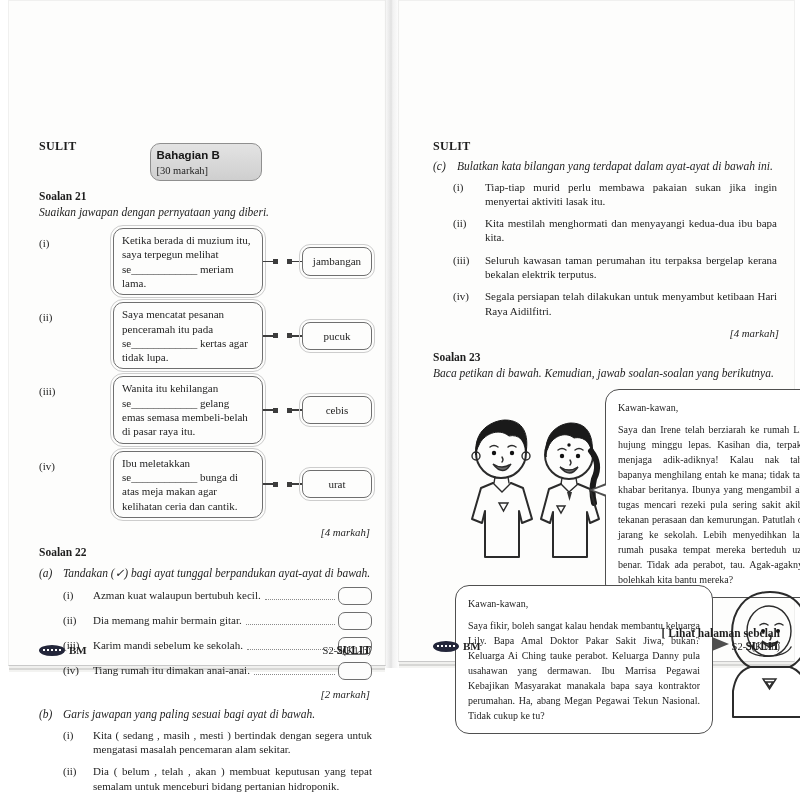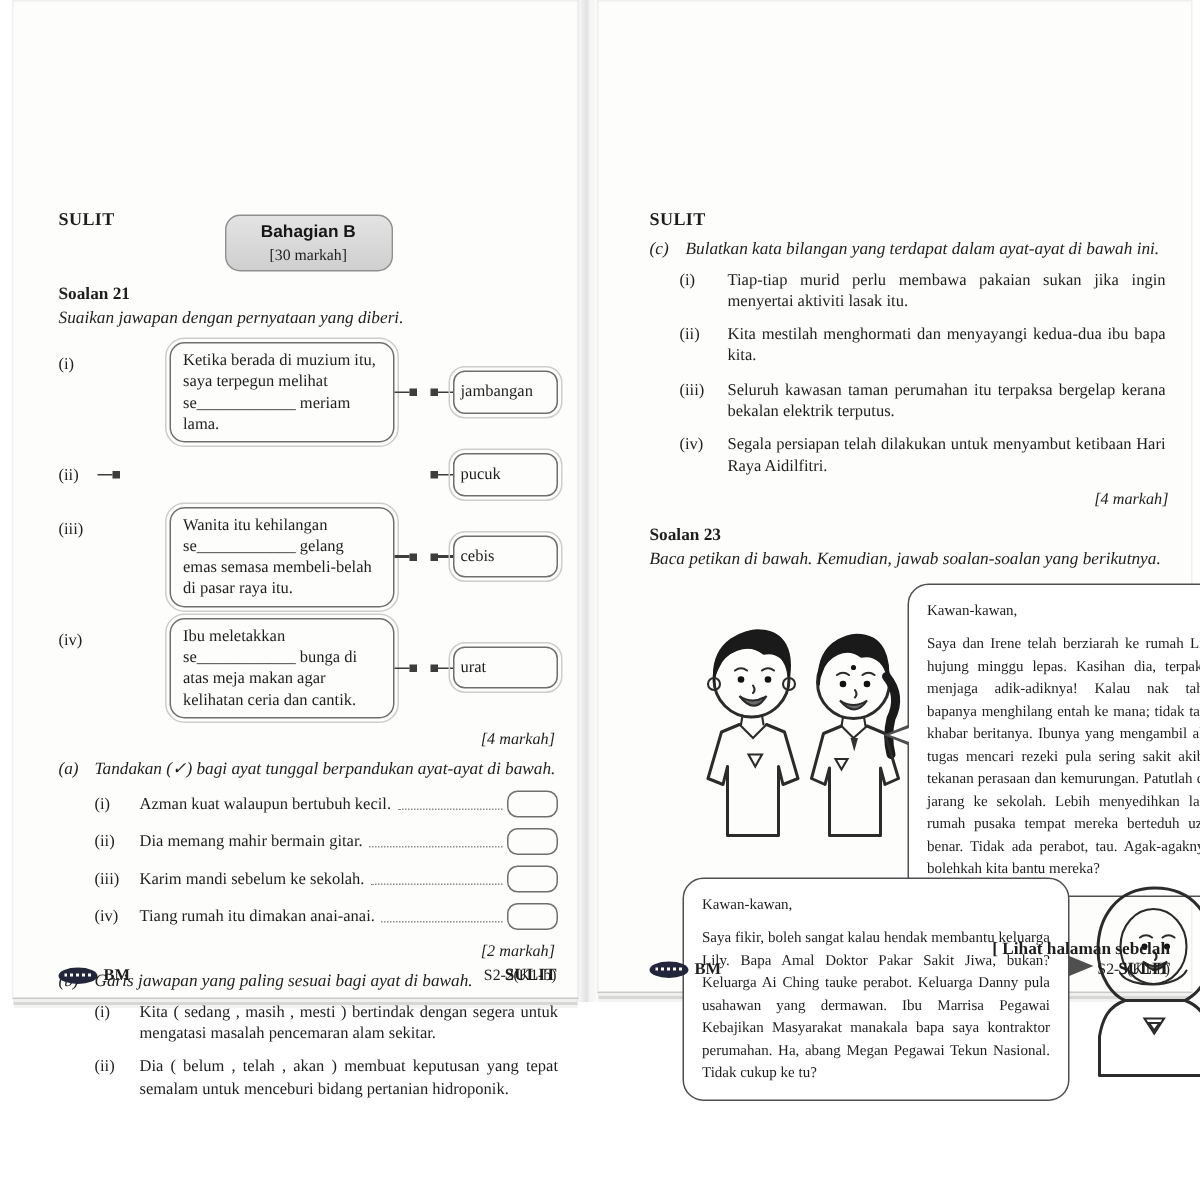--- a/index.html
+++ b/index.html
@@ -17,42 +17,42 @@
   #right-page{left:398px;width:397px;height:662px;}
   .seam{
     position:absolute;left:384px;top:0;width:16px;height:668px;
     background:linear-gradient(to right, rgba(0,0,0,0), rgba(90,90,90,0.18) 45%, rgba(120,120,120,0.10) 55%, rgba(0,0,0,0));
   }
   .content{padding:138px 13px 0 30px;font-size:11.5px;line-height:1.3;}
   .sulit{font-weight:bold;font-size:12px;letter-spacing:.3px;}
   .i{font-style:italic;}
   
   .badge{
-    width:98px;margin:-12px auto 8px auto;text-align:center;
+    width:98px;margin:-12px auto 8px auto;text-align:left;
     background:linear-gradient(#e3e3e3,#cfcfcf);
     border:1.5px solid #8f8f8f;border-radius:10px;padding:4px 6px 3px 6px;
   }
   .badge-title{font-family:"Liberation Sans", sans-serif;font-weight:bold;font-size:11.5px;color:#161616;}
   .badge-marks{font-size:10.5px;margin-top:1px;}
   .qtitle{font-weight:bold;margin:4px 0 1px 0;}
   .instr{font-style:italic;margin:0 0 8px 0;}
   
   .match-row{display:flex;align-items:center;margin:0 0 7px 0;}
   .match-num{width:26px;flex:0 0 26px;font-size:11px;align-self:flex-start;padding-top:8px;}
   .stmt-box{
     flex:0 0 150px;width:150px;box-sizing:border-box;min-height:44px;
     border:1.4px solid #6f6f6f;border-radius:10px;outline:1px solid #cdcdcd;outline-offset:2px;
     padding:4px 8px;font-size:11px;line-height:1.3;background:#fdfdfc;margin-left:48px;
   }
   .plug{display:flex;align-items:center;flex:0 0 auto;}
   .plug .line{width:10px;height:1.6px;background:#3d3d3d;}
   .plug .sq{width:5px;height:5px;background:#3d3d3d;}
   .match-gap{flex:1 1 auto;}
   .ans-box{
-    flex:0 0 70px;width:70px;box-sizing:border-box;
+    flex:0 0 70px;width:70px;box-sizing:border-box;text-align:center;
     border:1.4px solid #6f6f6f;border-radius:8px;outline:1px solid #cdcdcd;outline-offset:2px;
     padding:6px 4px;font-size:11px;background:#fdfdfc;
   }
   .marks{font-style:italic;text-align:right;font-size:10.8px;margin:3px 2px 6px 0;}
   
   .sub-line{display:flex;margin:6px 0 6px 0;}
   .sub-label{width:24px;flex:0 0 24px;font-style:italic;}
   .check-row{display:flex;align-items:flex-end;margin:0 0 9px 24px;}
   .check-num{width:30px;flex:0 0 30px;font-size:11px;}
   .check-text{flex:0 0 auto;font-size:11px;}
@@ -132,20 +132,21 @@
         </div>
       <div class="match-gap"></div>
       <div class="plug">
           <span class="sq"></span>
           <span class="line"></span>
         </div>
       <div class="ans-box">jambangan</div>
     </div>
     <div class="match-row">
       <div class="match-num">(ii)</div>
+      <div class="stmt-box">Saya mencatat pesanan penceramah itu pada se____________ kertas agar tidak lupa.</div>
       <div class="plug">
           <span class="line"></span>
           <span class="sq"></span>
         </div>
       <div class="match-gap"></div>
       <div class="plug">
           <span class="sq"></span>
           <span class="line"></span>
         </div>
       <div class="ans-box">pucuk</div>
@@ -174,20 +175,21 @@
       <div class="match-gap"></div>
       <div class="plug">
           <span class="sq"></span>
           <span class="line"></span>
         </div>
       <div class="ans-box">urat</div>
     </div>
 
     <div class="marks">[4 markah]</div>
 
+    <div class="qtitle">Soalan 22</div>
     <div class="sub-line">
       <div class="sub-label">(a)</div>
       <div class="i">Tandakan (✓) bagi ayat tunggal berpandukan ayat-ayat di bawah.</div>
     </div>
 
     <div class="check-row">
       <div class="check-num">(i)</div>
       <div class="check-text">Azman kuat walaupun bertubuh kecil.</div>
       <div class="leader"></div>
       <div class="checkbox"></div>

